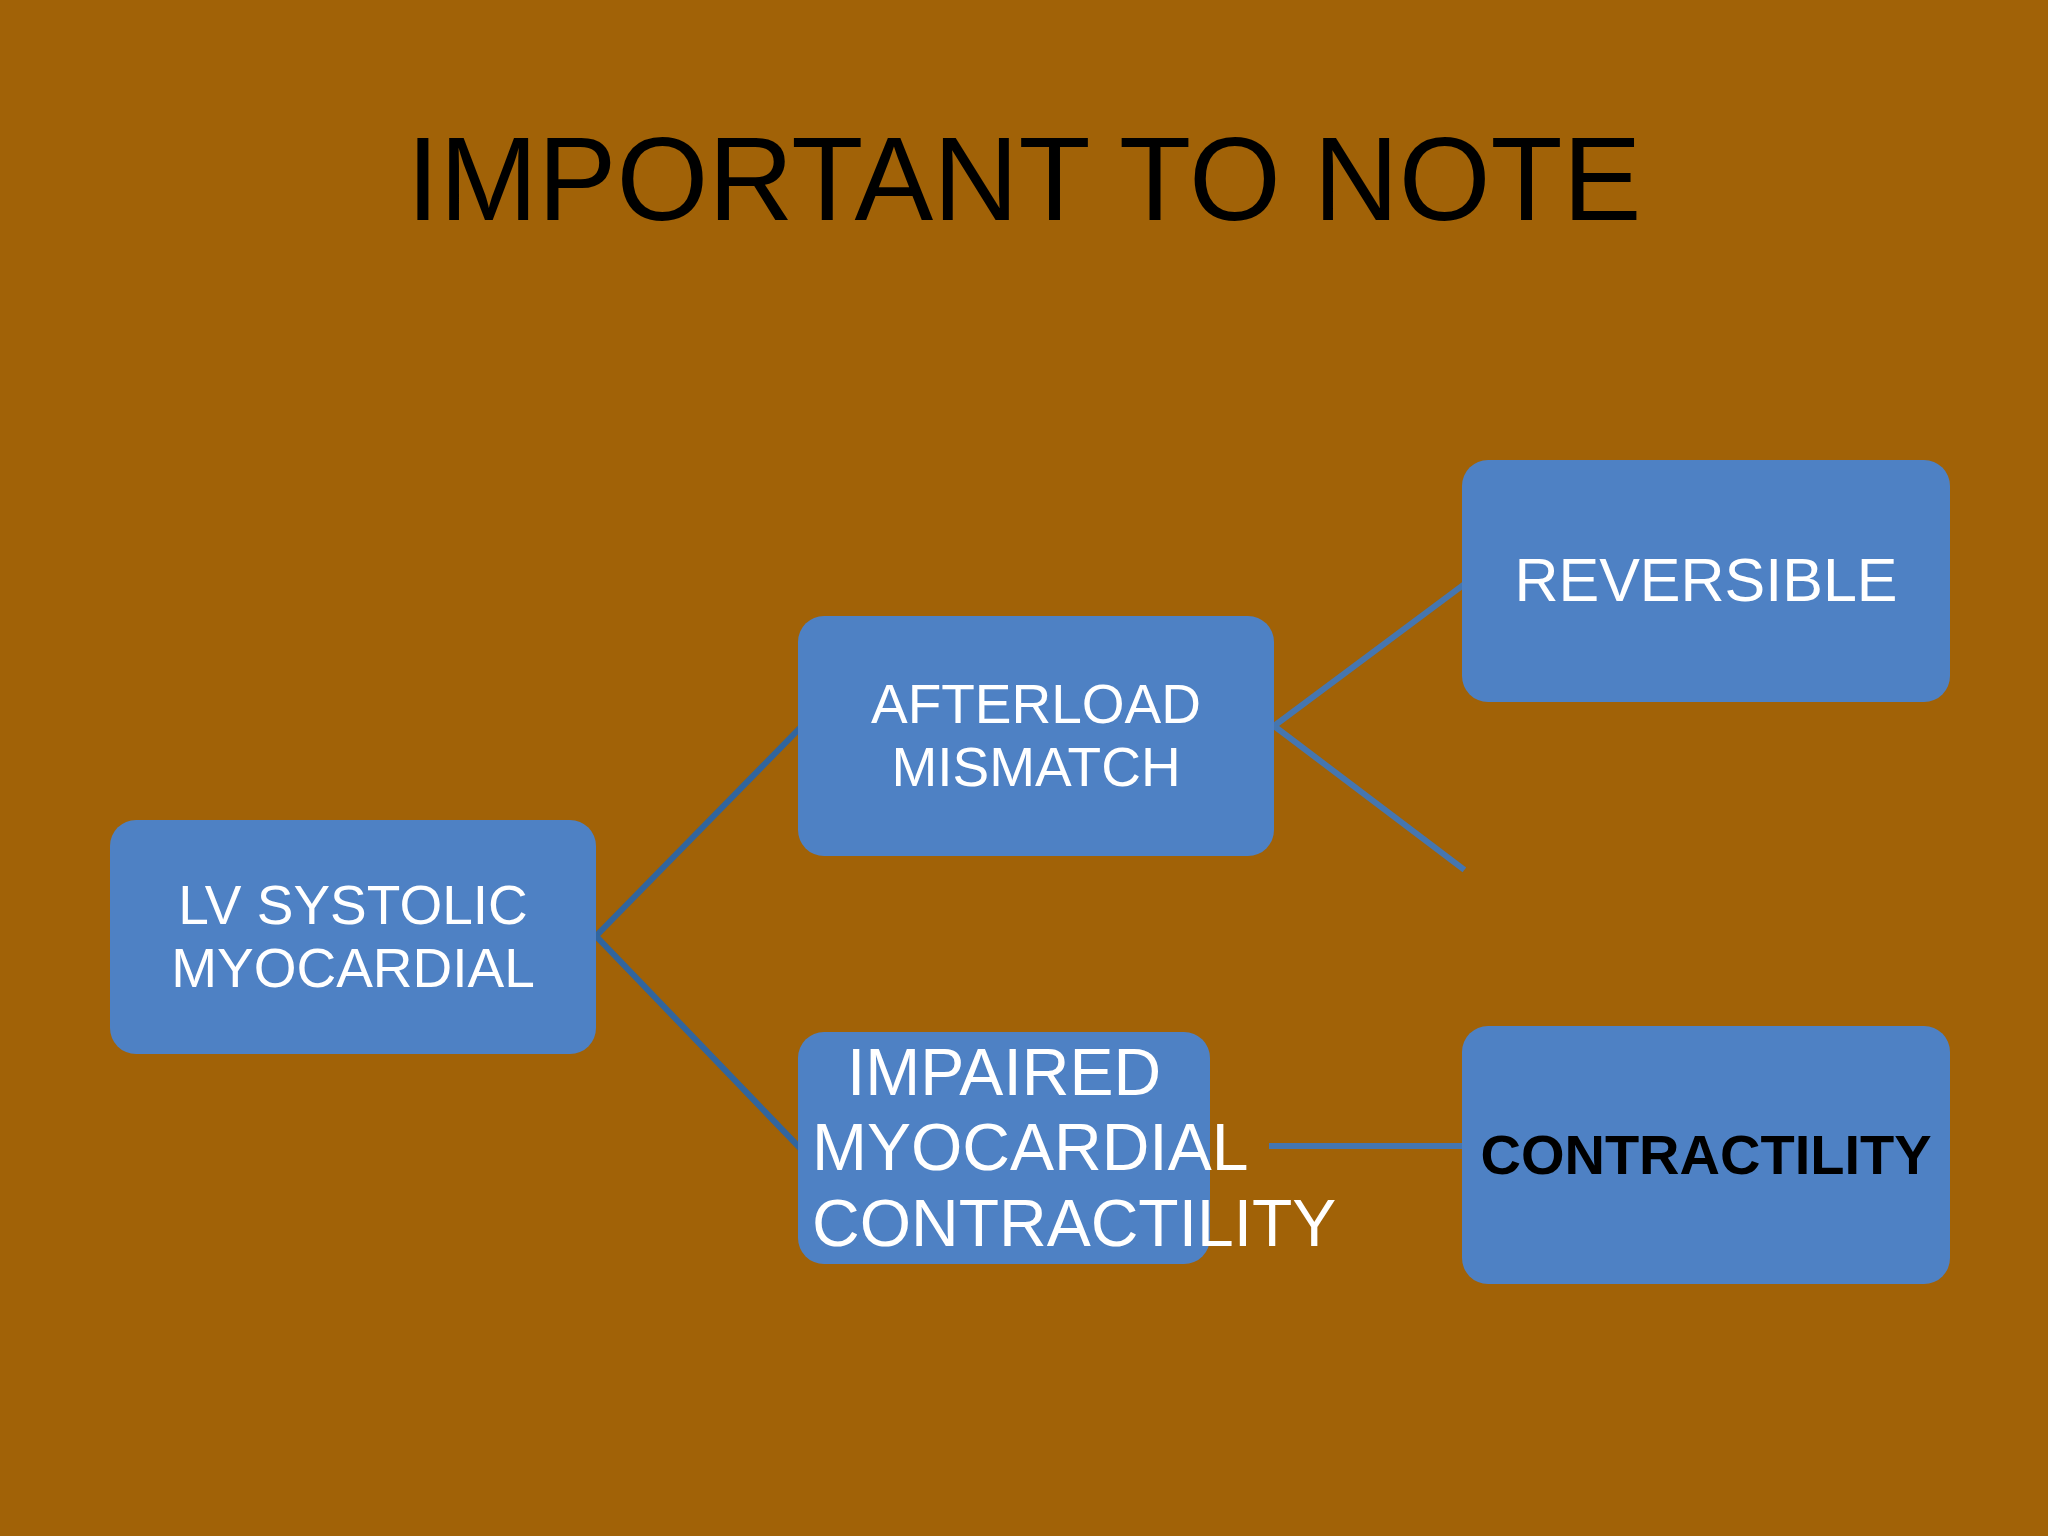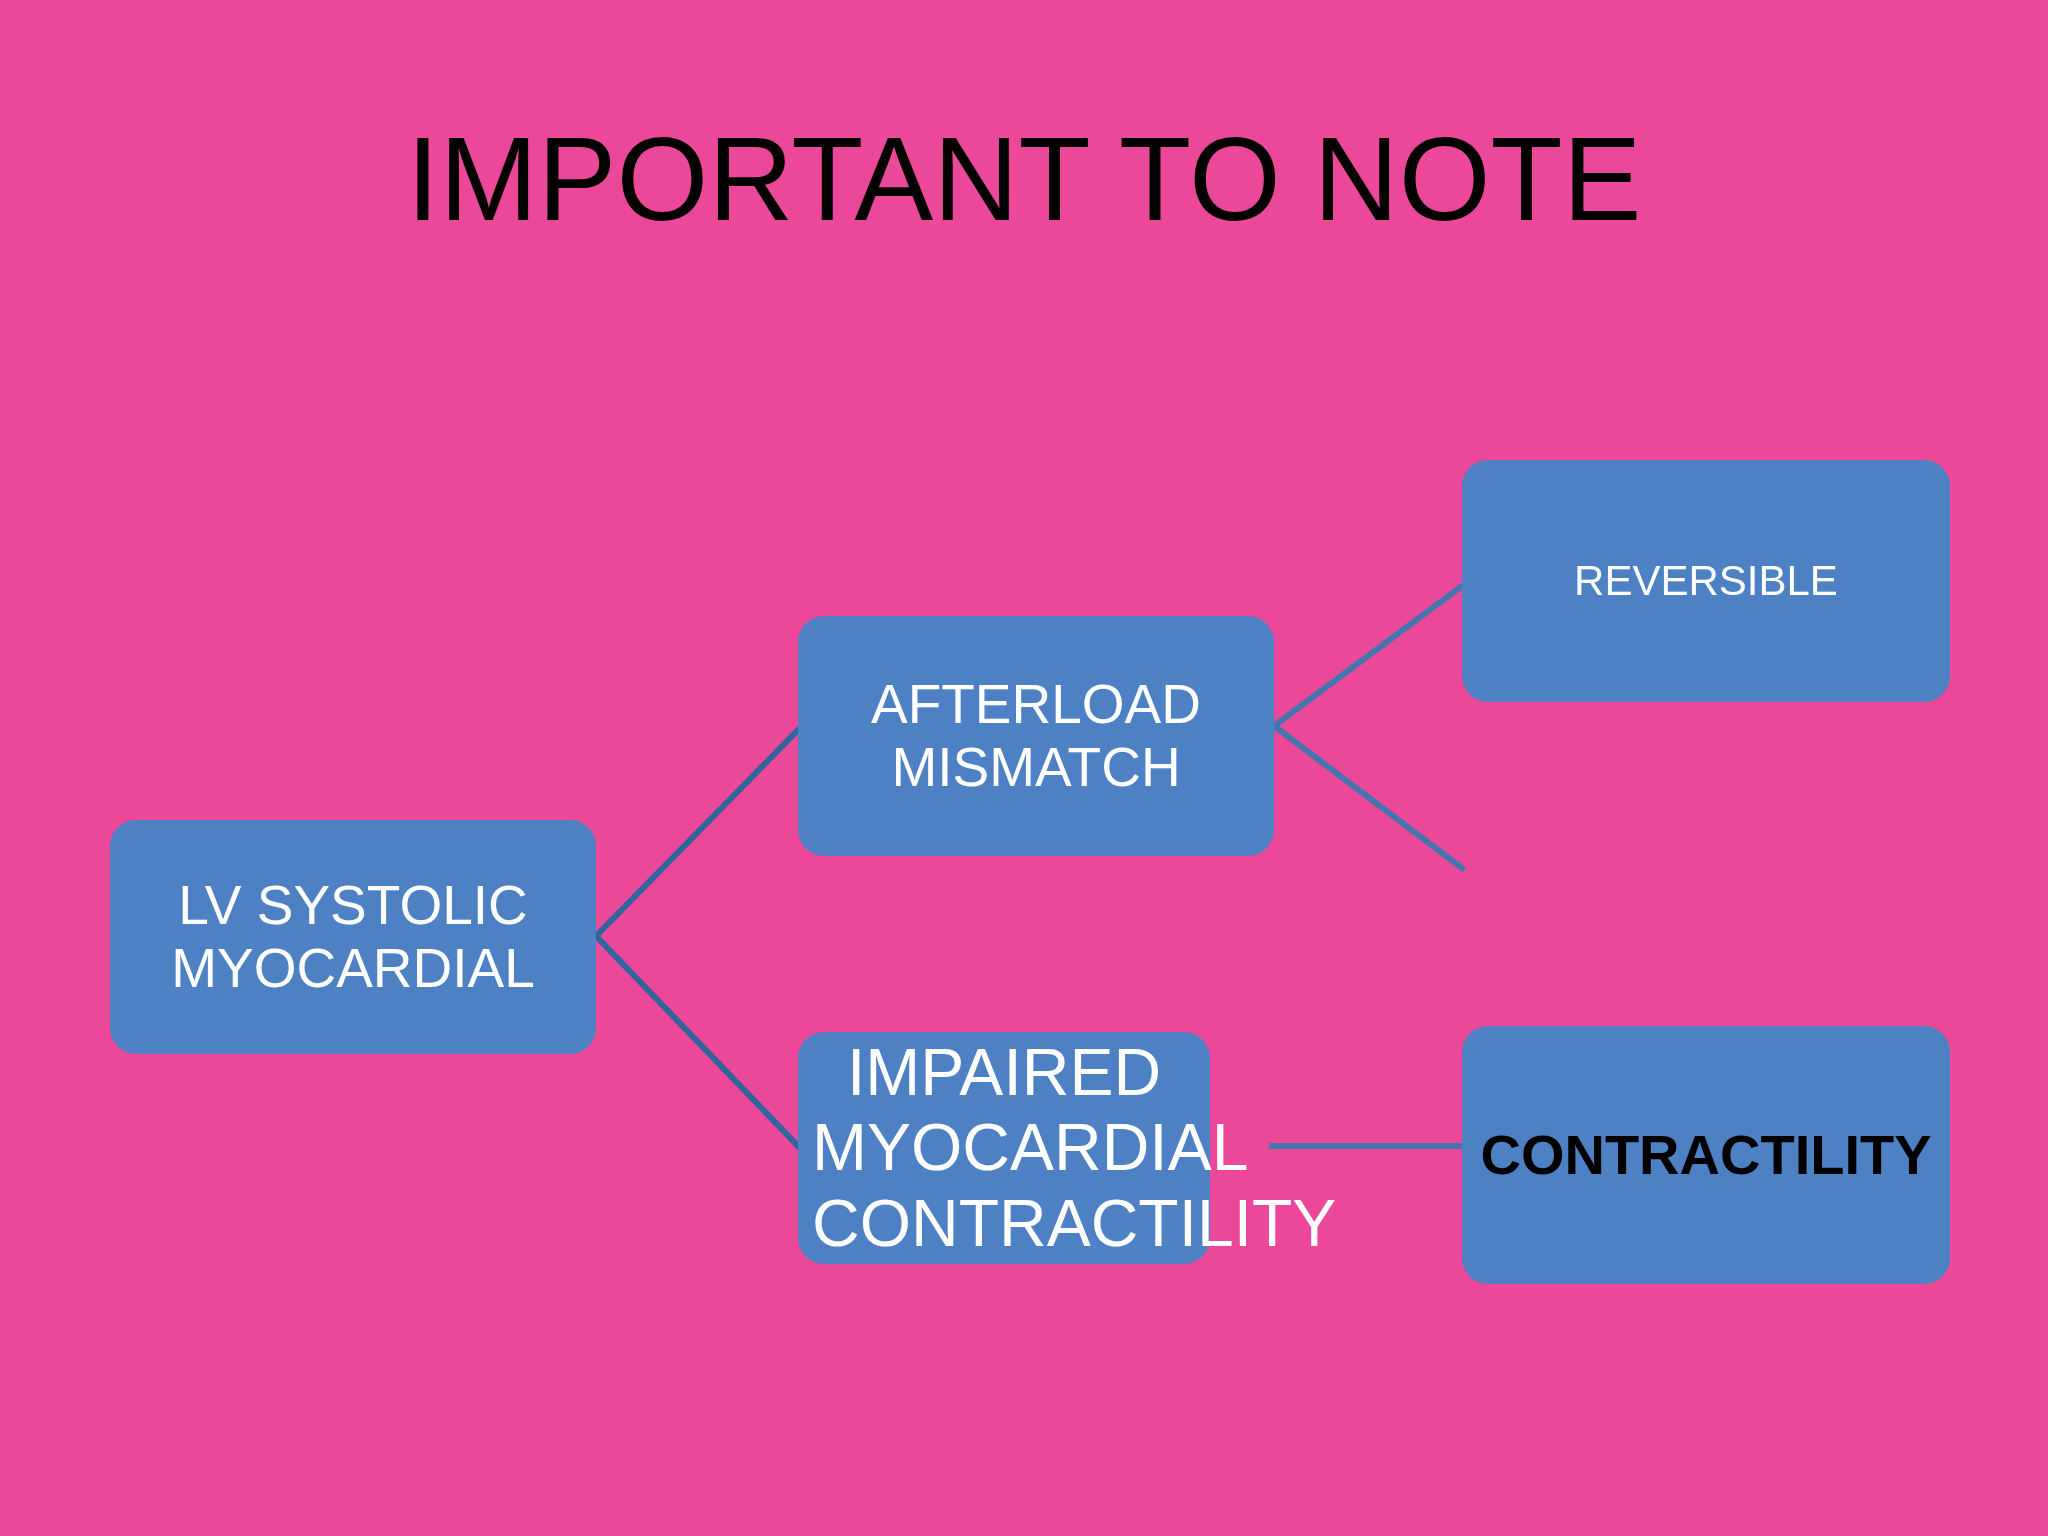--- a/index.html
+++ b/index.html
@@ -10,21 +10,21 @@
   body {
     width: 2048px;
     height: 1536px;
     font-family: "Liberation Sans", sans-serif;
     overflow: hidden;
   }
   #slide {
     position: relative;
     width: 2048px;
     height: 1536px;
-    background: #ec4899;
+    background: #a16207;
   }
   #slide-title {
     position: absolute;
     left: 0;
     top: 118px;
     width: 2048px;
     text-align: center;
     font-family: "Liberation Sans", sans-serif;
     font-size: 118px;
     font-weight: 400;
@@ -71,21 +71,21 @@
     left: 798px; top: 616px; width: 476px; height: 240px;
     font-size: 55px;
     justify-content: flex-end;
   }
   #node-impaired {
     left: 798px; top: 1032px; width: 412px; height: 232px;
     font-size: 66px;
   }
   #node-reversible {
     left: 1462px; top: 460px; width: 488px; height: 242px;
-    font-size: 42px;
+    font-size: 61px;
   }
   #node-avr {
     left: 1462px; top: 744px; width: 488px; height: 246px;
     font-size: 55px;
   }
   #node-irreversible {
     left: 1462px; top: 1026px; width: 488px; height: 258px;
     font-size: 56px;
     font-weight: 700;
     color: #000000;

